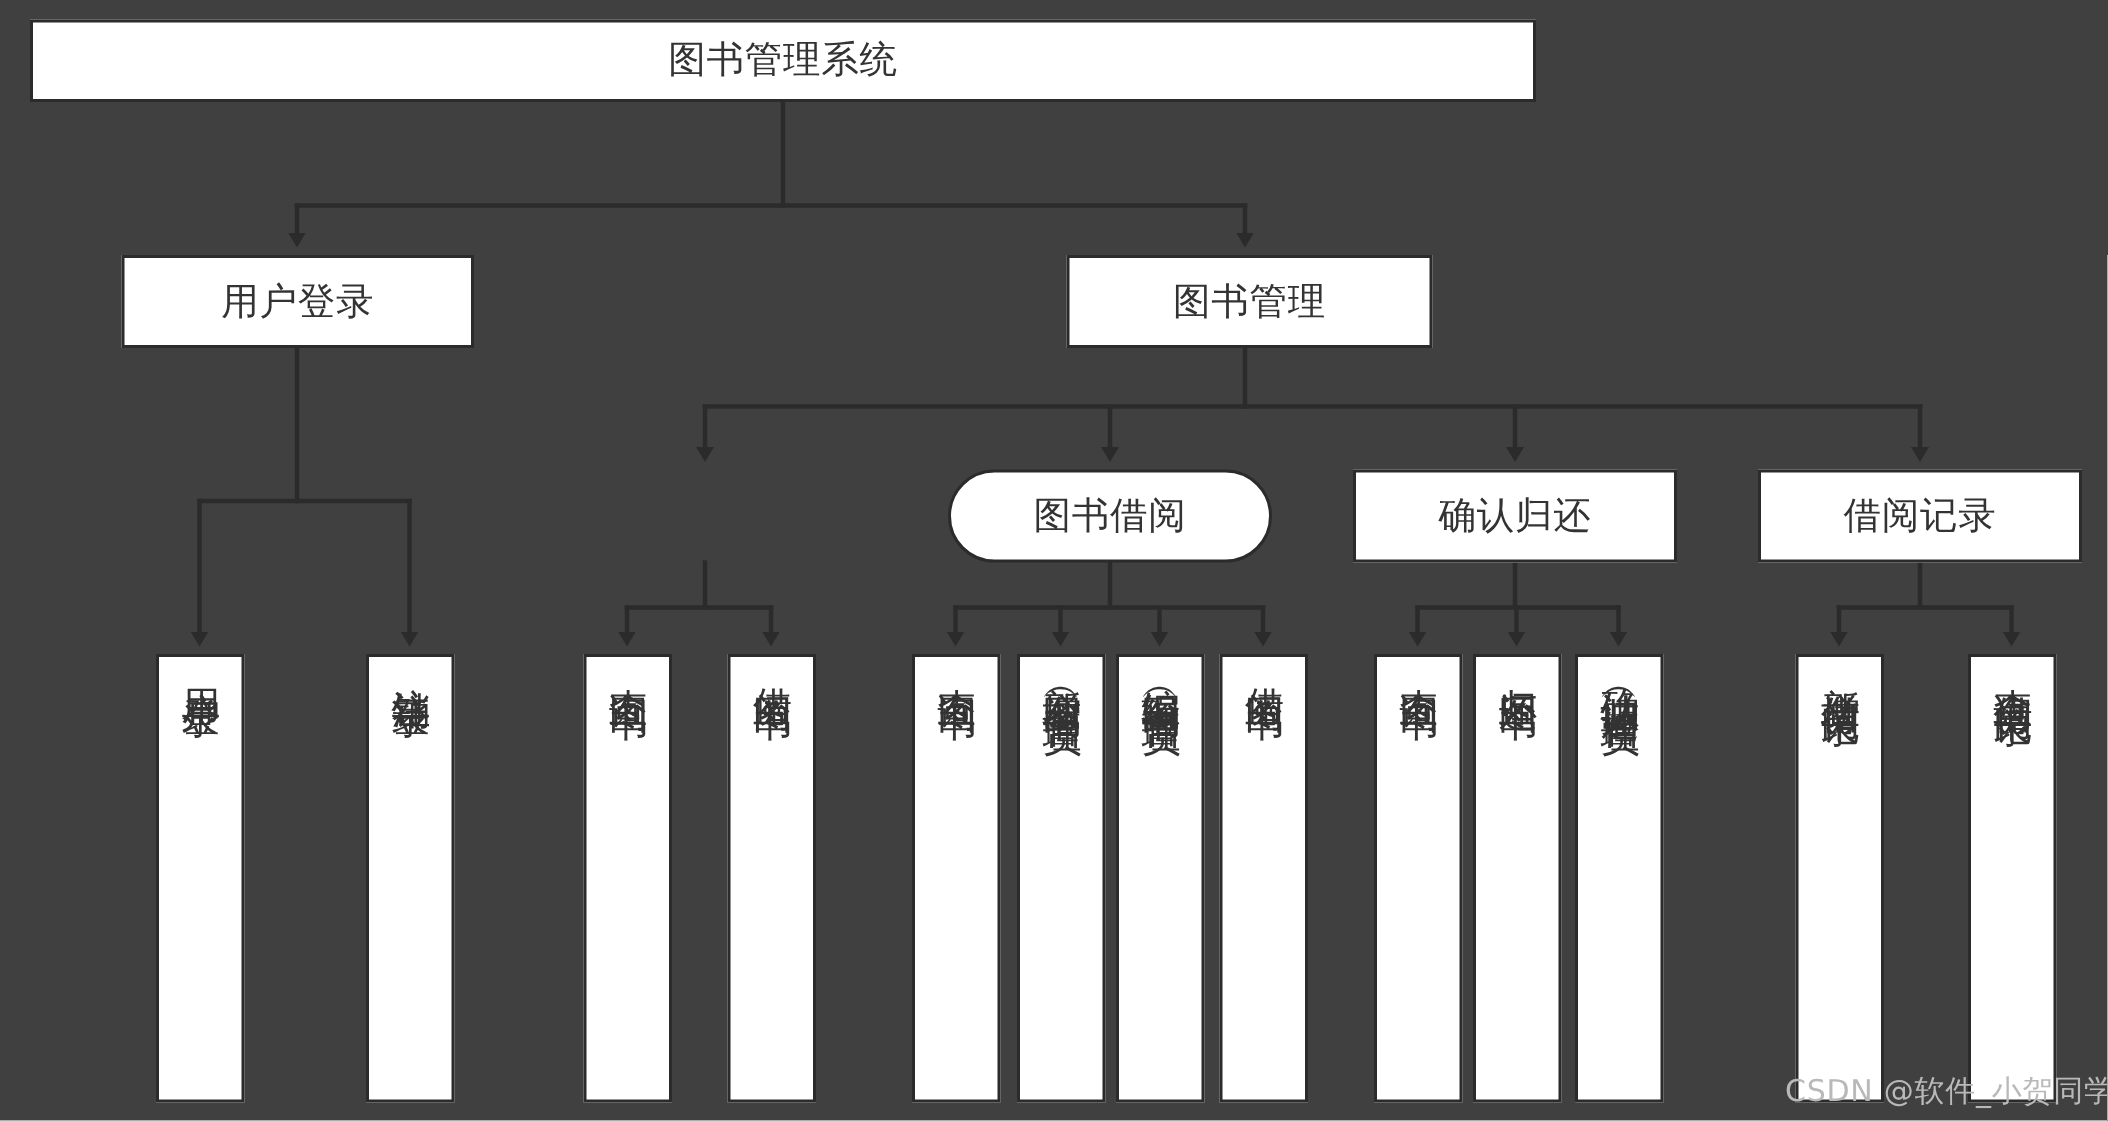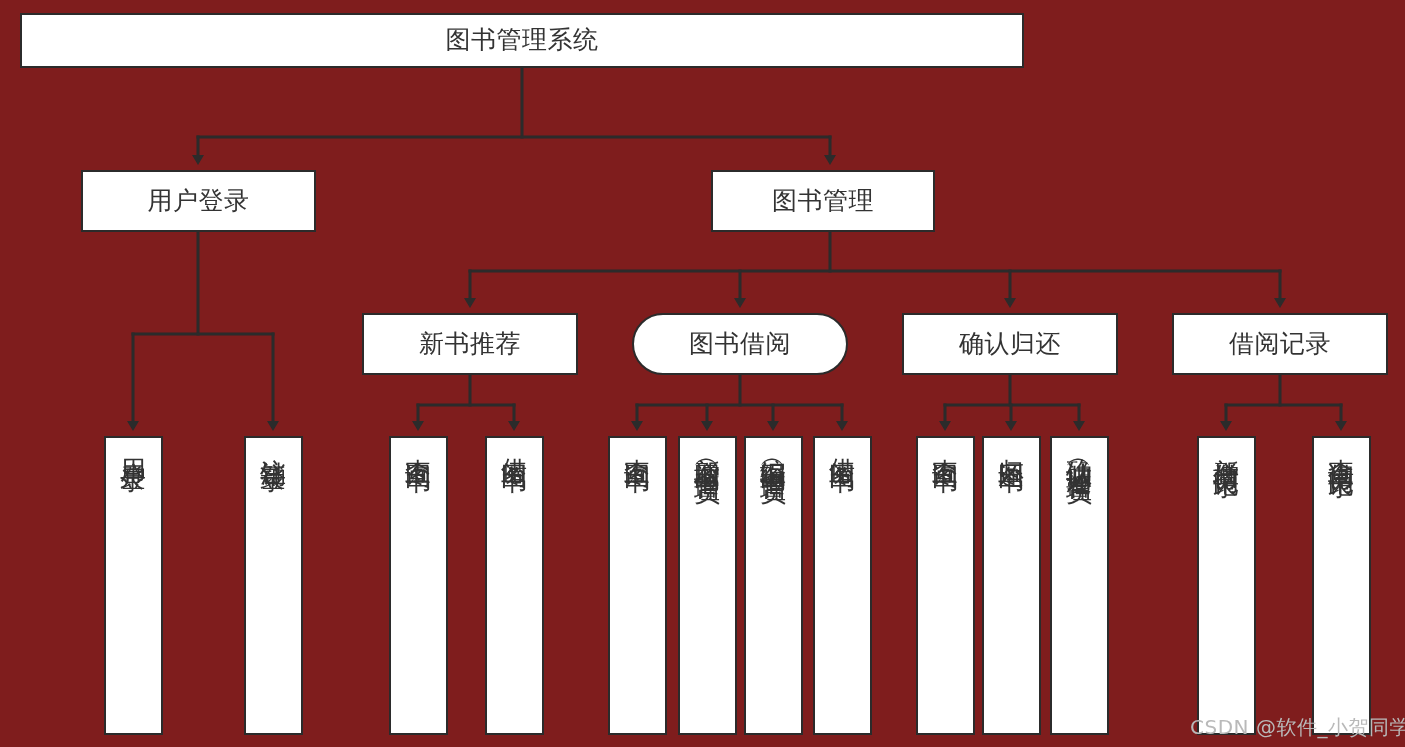--- a/index.html
+++ b/index.html
@@ -7,21 +7,21 @@
     padding: 0;
     background: #ffffff;
   }
   body {
     font-family: "DejaVu Sans", "Liberation Sans", sans-serif;
   }
   #canvas {
     position: relative;
     width: 1405px;
     height: 747px;
-    background: #7f1d1d;
+    background: #404040;
     overflow: hidden;
   }
   #edges {
     position: absolute;
     left: 0;
     top: 0;
     width: 1405px;
     height: 747px;
     pointer-events: none;
   }
@@ -127,27 +127,24 @@
     </g>
   </svg>
 
   <div class="node h root" style="left: 20px; top: 13px; width: 1004px; height: 55px;">
     <span class="label">图书管理系统</span>
   </div>
 
   <div class="node h" style="left: 81px; top: 170px; width: 235px; height: 62px;">
     <span class="label">用户登录</span>
   </div>
-  <div class="node h" style="left: 711px; top: 170px; width: 224px; height: 62px;">
+  <div class="node h" style="left: 711px; top: 170px; width: 244px; height: 62px;">
     <span class="label">图书管理</span>
   </div>
 
-  <div class="node h" style="left: 362px; top: 313px; width: 216px; height: 62px;">
-    <span class="label">新书推荐</span>
-  </div>
   <div class="node h" style="left: 632px; top: 313px; width: 216px; height: 62px; border-radius: 31px;">
     <span class="label">图书借阅</span>
   </div>
   <div class="node h" style="left: 902px; top: 313px; width: 216px; height: 62px;">
     <span class="label">确认归还</span>
   </div>
   <div class="node h" style="left: 1172px; top: 313px; width: 216px; height: 62px;">
     <span class="label">借阅记录</span>
   </div>
 

